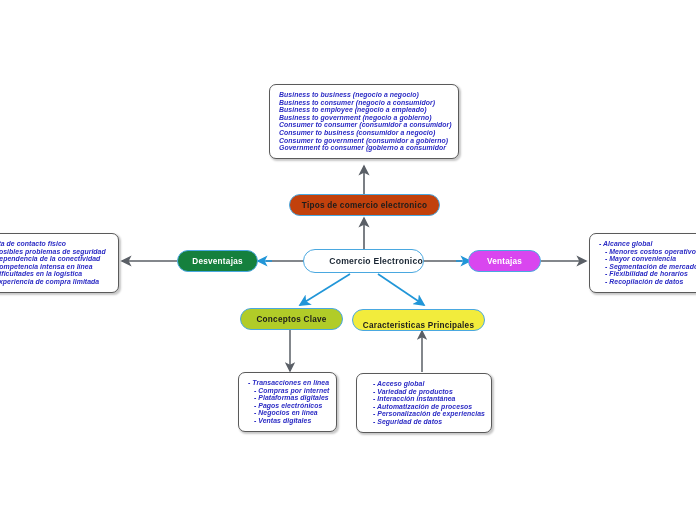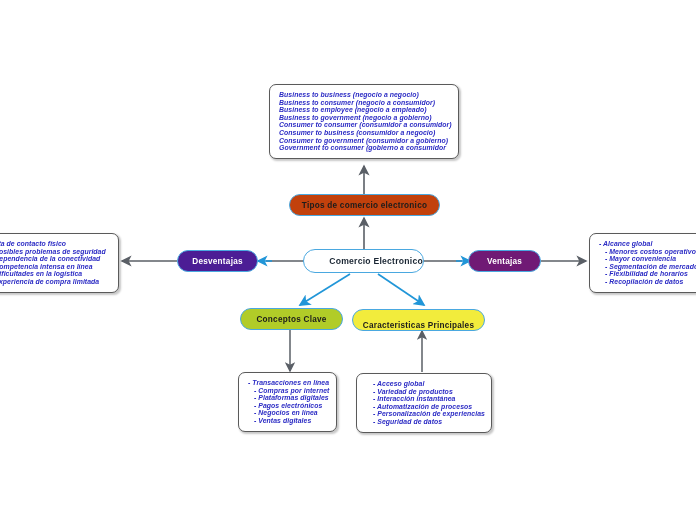--- a/index.html
+++ b/index.html
@@ -40,22 +40,22 @@
     white-space: nowrap;
     z-index: 5;
   }
   .node-center {
     background: #ffffff;
     color: #1a2633;
     font-size: 8.6px;
     justify-content: flex-end;
   }
   .node-orange { background: #c2410c; color: #1c1c1c; }
-  .node-red    { background: #4c1d95; color: #ffffff; }
-  .node-blue   { background: #701a75; color: #ffffff; text-align: center; }
+  .node-red    { background: #15803d; color: #ffffff; }
+  .node-blue   { background: #d946ef; color: #ffffff; text-align: center; }
   .node-olive  { background: #b1cc28; color: #1c1c1c; }
   .node-yellow { background: #f2ec3c; color: #1c1c1c; }
 
   
   .note {
     position: absolute;
     box-sizing: border-box;
     background: #ffffff;
     border: 1.1px solid #5a5a5a;
     border-radius: 7px;

